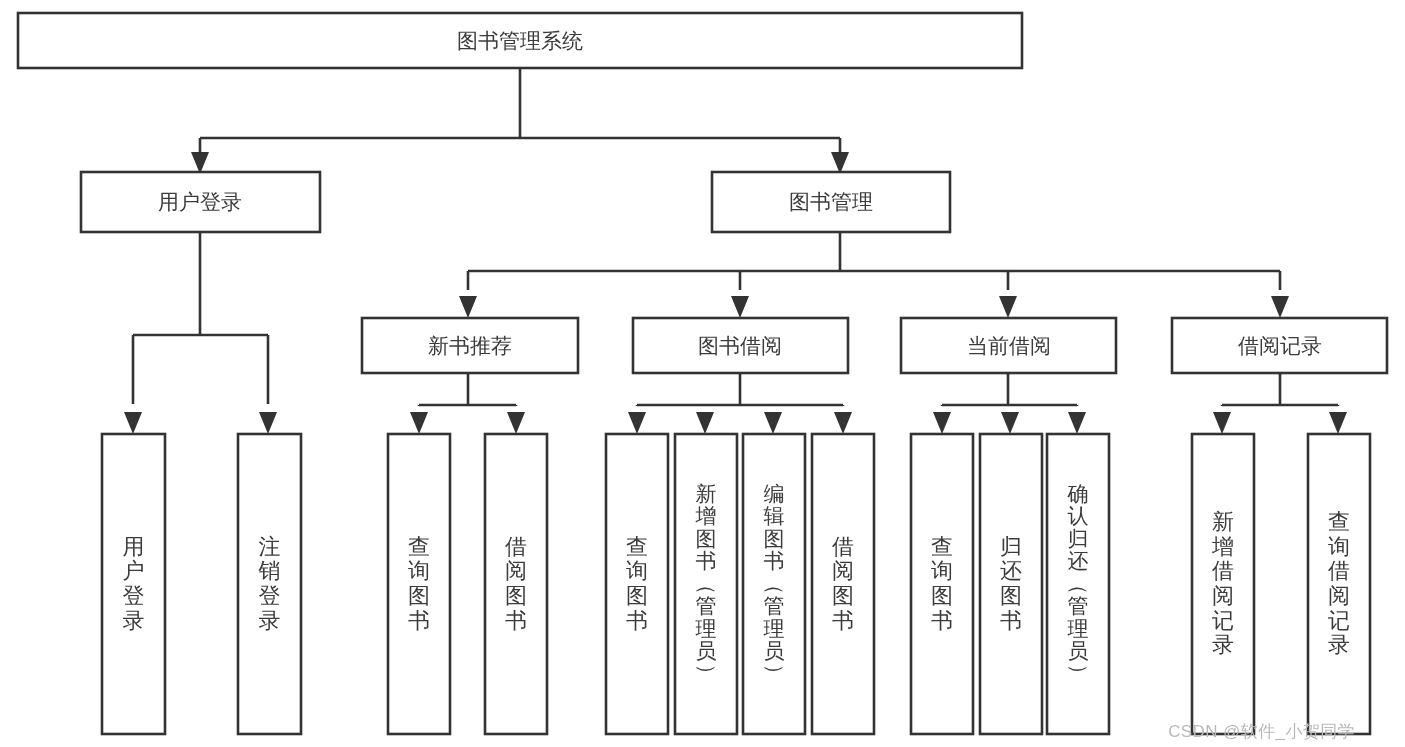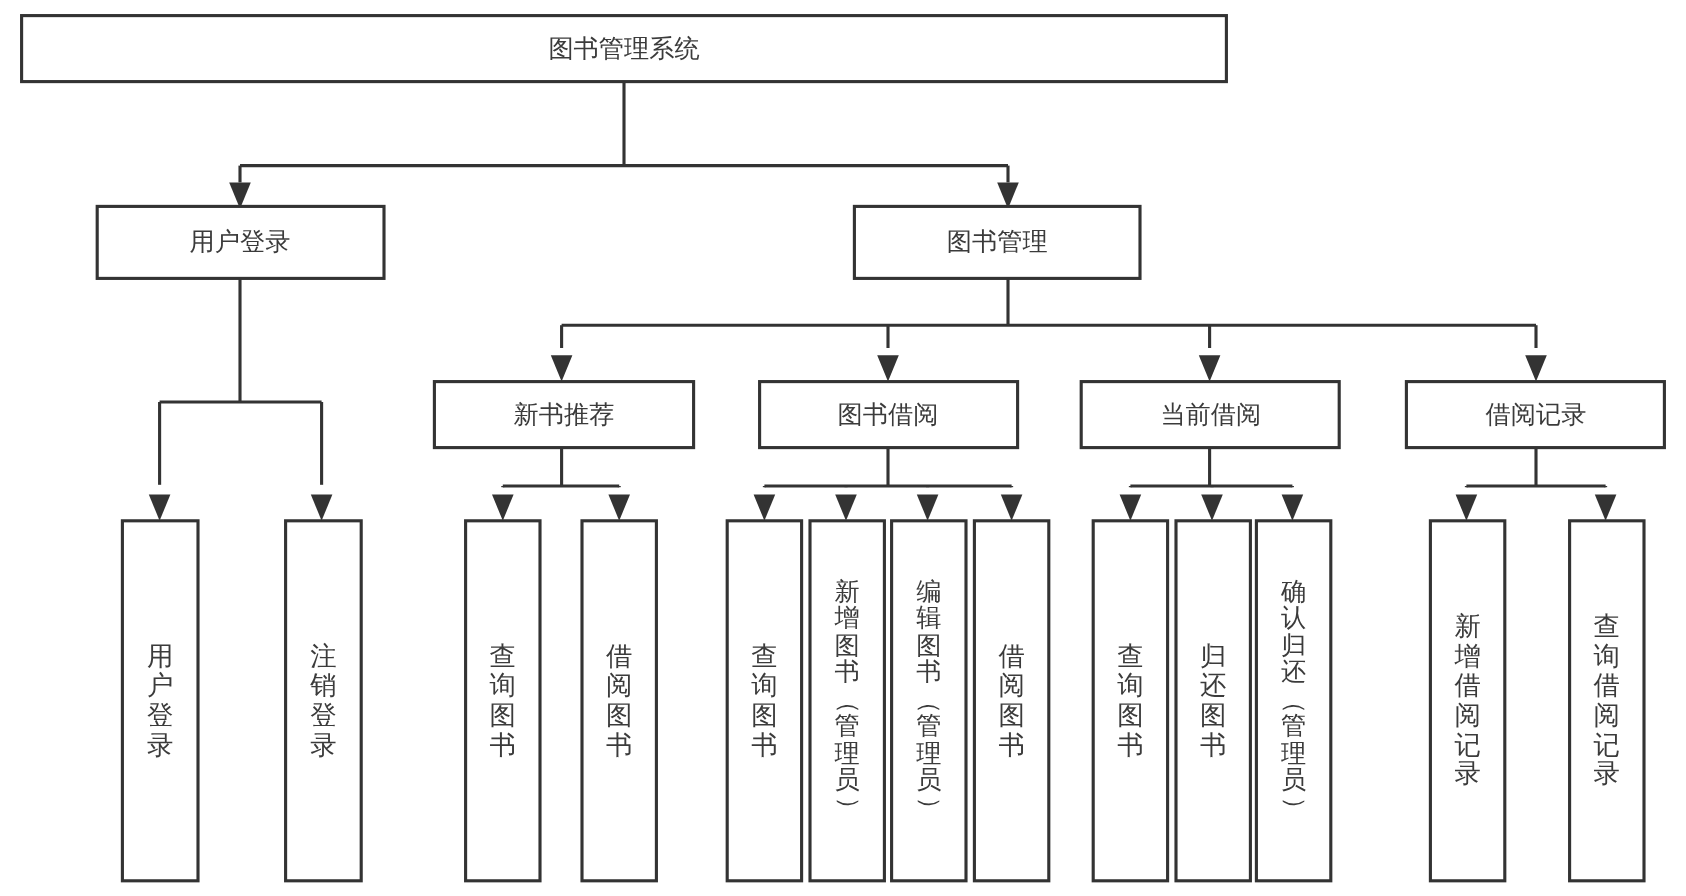--- a/index.html
+++ b/index.html
@@ -209,14 +209,15 @@
   <div class="vlabel" style="left: 743px; top: 434px; width: 62px; height: 300px; font-size: 21px; line-height: 1.07;"><span>编</span><span>辑</span><span>图</span><span>书</span><span class="rot">（</span><span>管</span><span>理</span><span>员</span><span class="rot">）</span></div>
   <div class="vlabel" style="left:812px; top:434px; width:62px; height:300px;"><span>借</span><span>阅</span><span>图</span><span>书</span></div>
 
   <div class="vlabel" style="left:911px;  top:434px; width:62px; height:300px;"><span>查</span><span>询</span><span>图</span><span>书</span></div>
   <div class="vlabel" style="left:980px;  top:434px; width:62px; height:300px;"><span>归</span><span>还</span><span>图</span><span>书</span></div>
   <div class="vlabel" style="left: 1047px; top: 434px; width: 62px; height: 300px; font-size: 21px; line-height: 1.07;"><span>确</span><span>认</span><span>归</span><span>还</span><span class="rot">（</span><span>管</span><span>理</span><span>员</span><span class="rot">）</span></div>
 
   <div class="vlabel" style="left:1192px; top:434px; width:62px; height:300px;"><span>新</span><span>增</span><span>借</span><span>阅</span><span>记</span><span>录</span></div>
   <div class="vlabel" style="left:1308px; top:434px; width:62px; height:300px;"><span>查</span><span>询</span><span>借</span><span>阅</span><span>记</span><span>录</span></div>
 
+  <div class="watermark">CSDN @软件_小贺同学</div>
 
 </div>
 
 </body></html>

